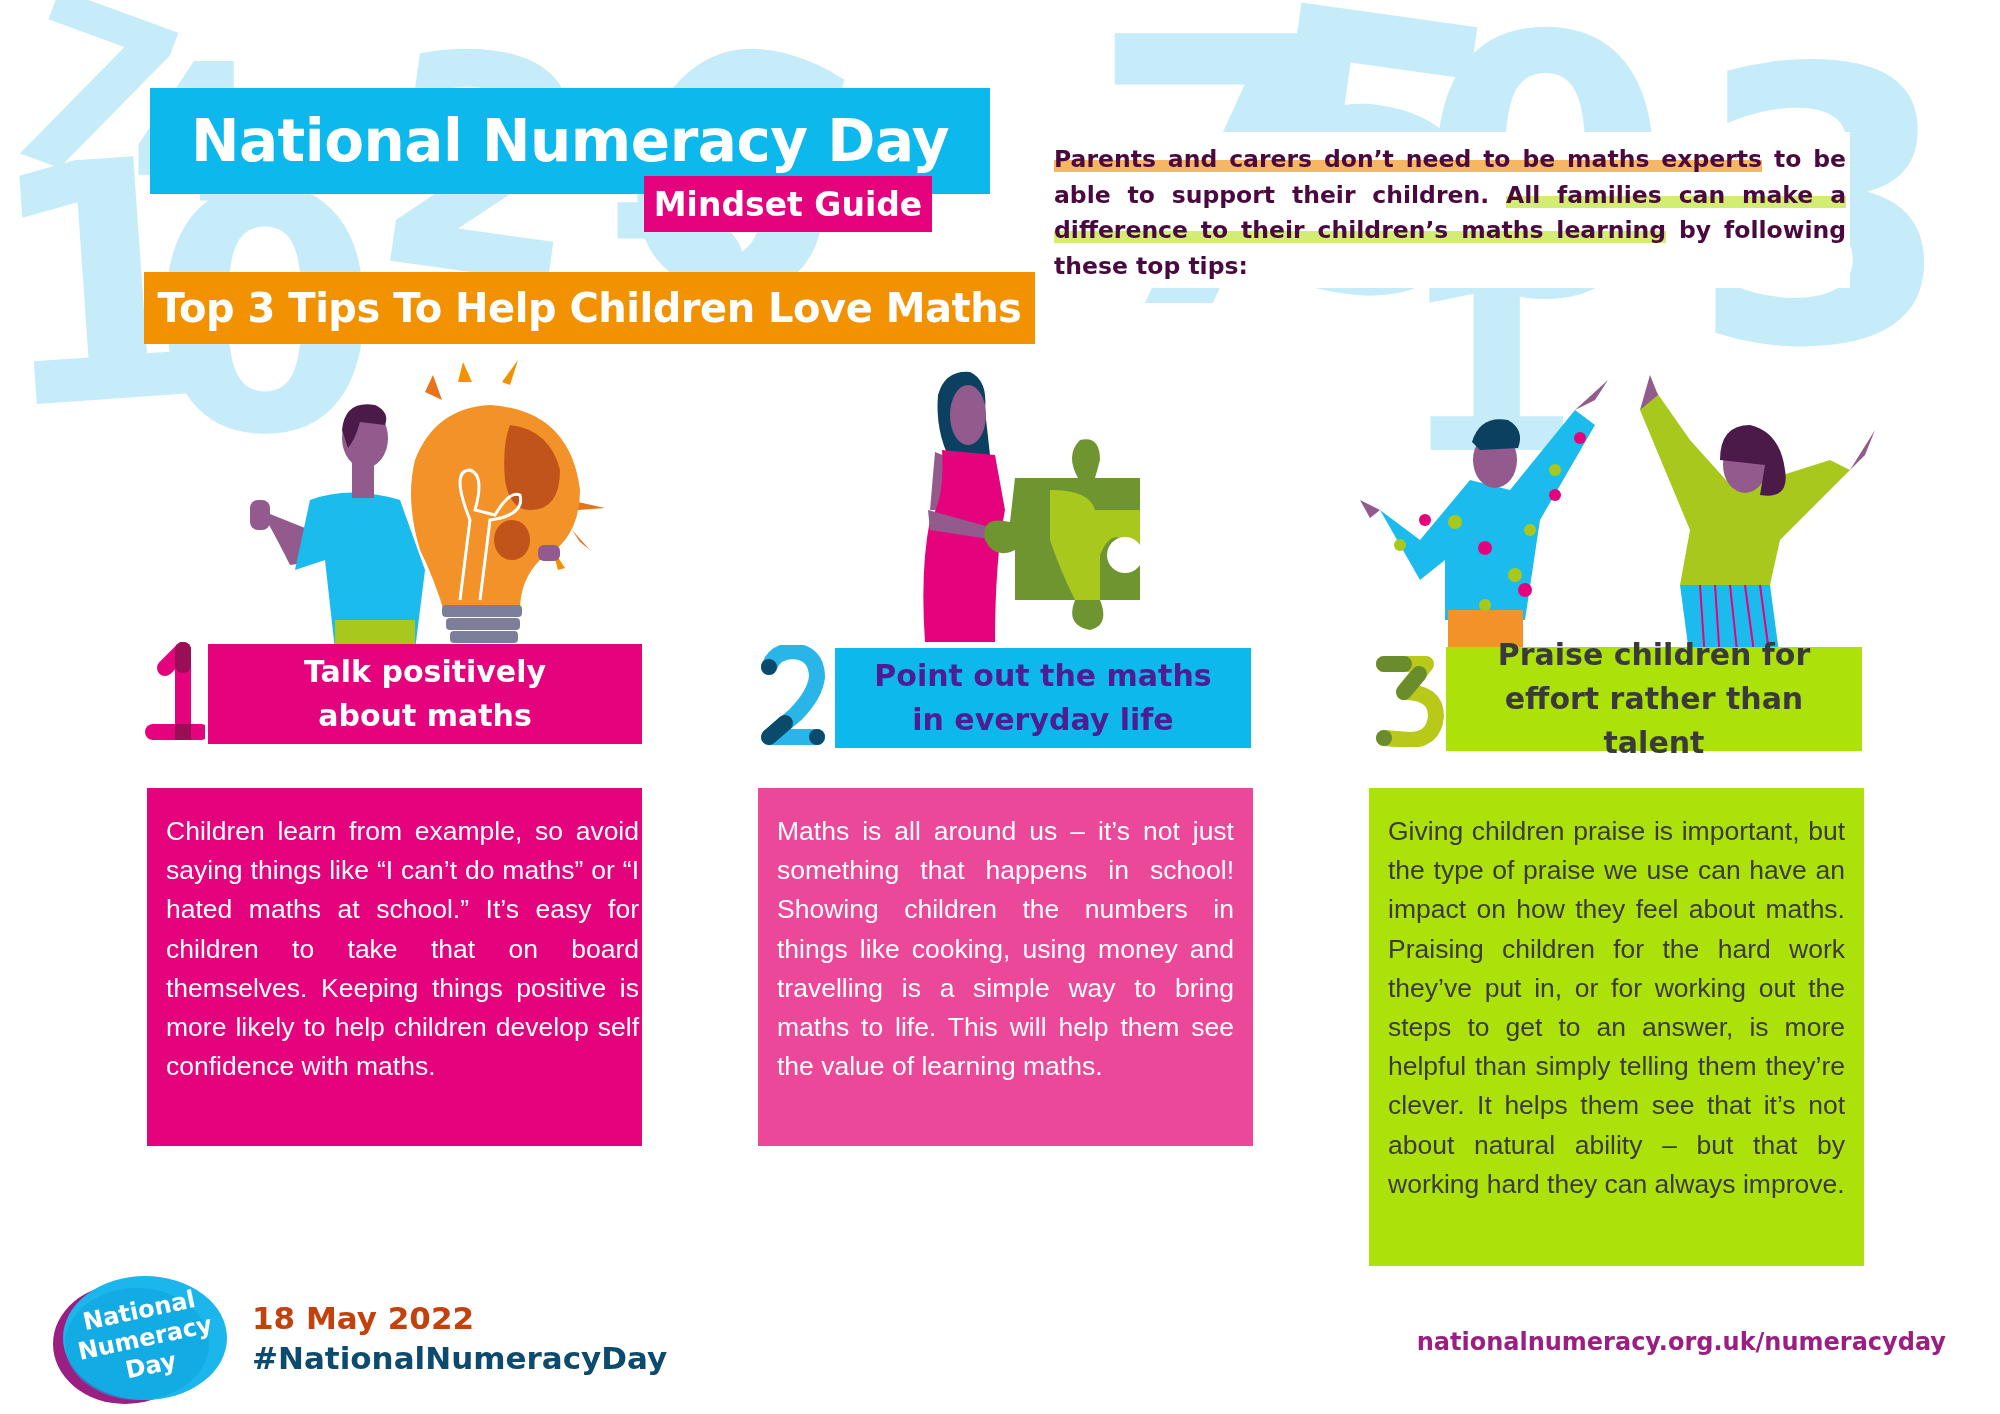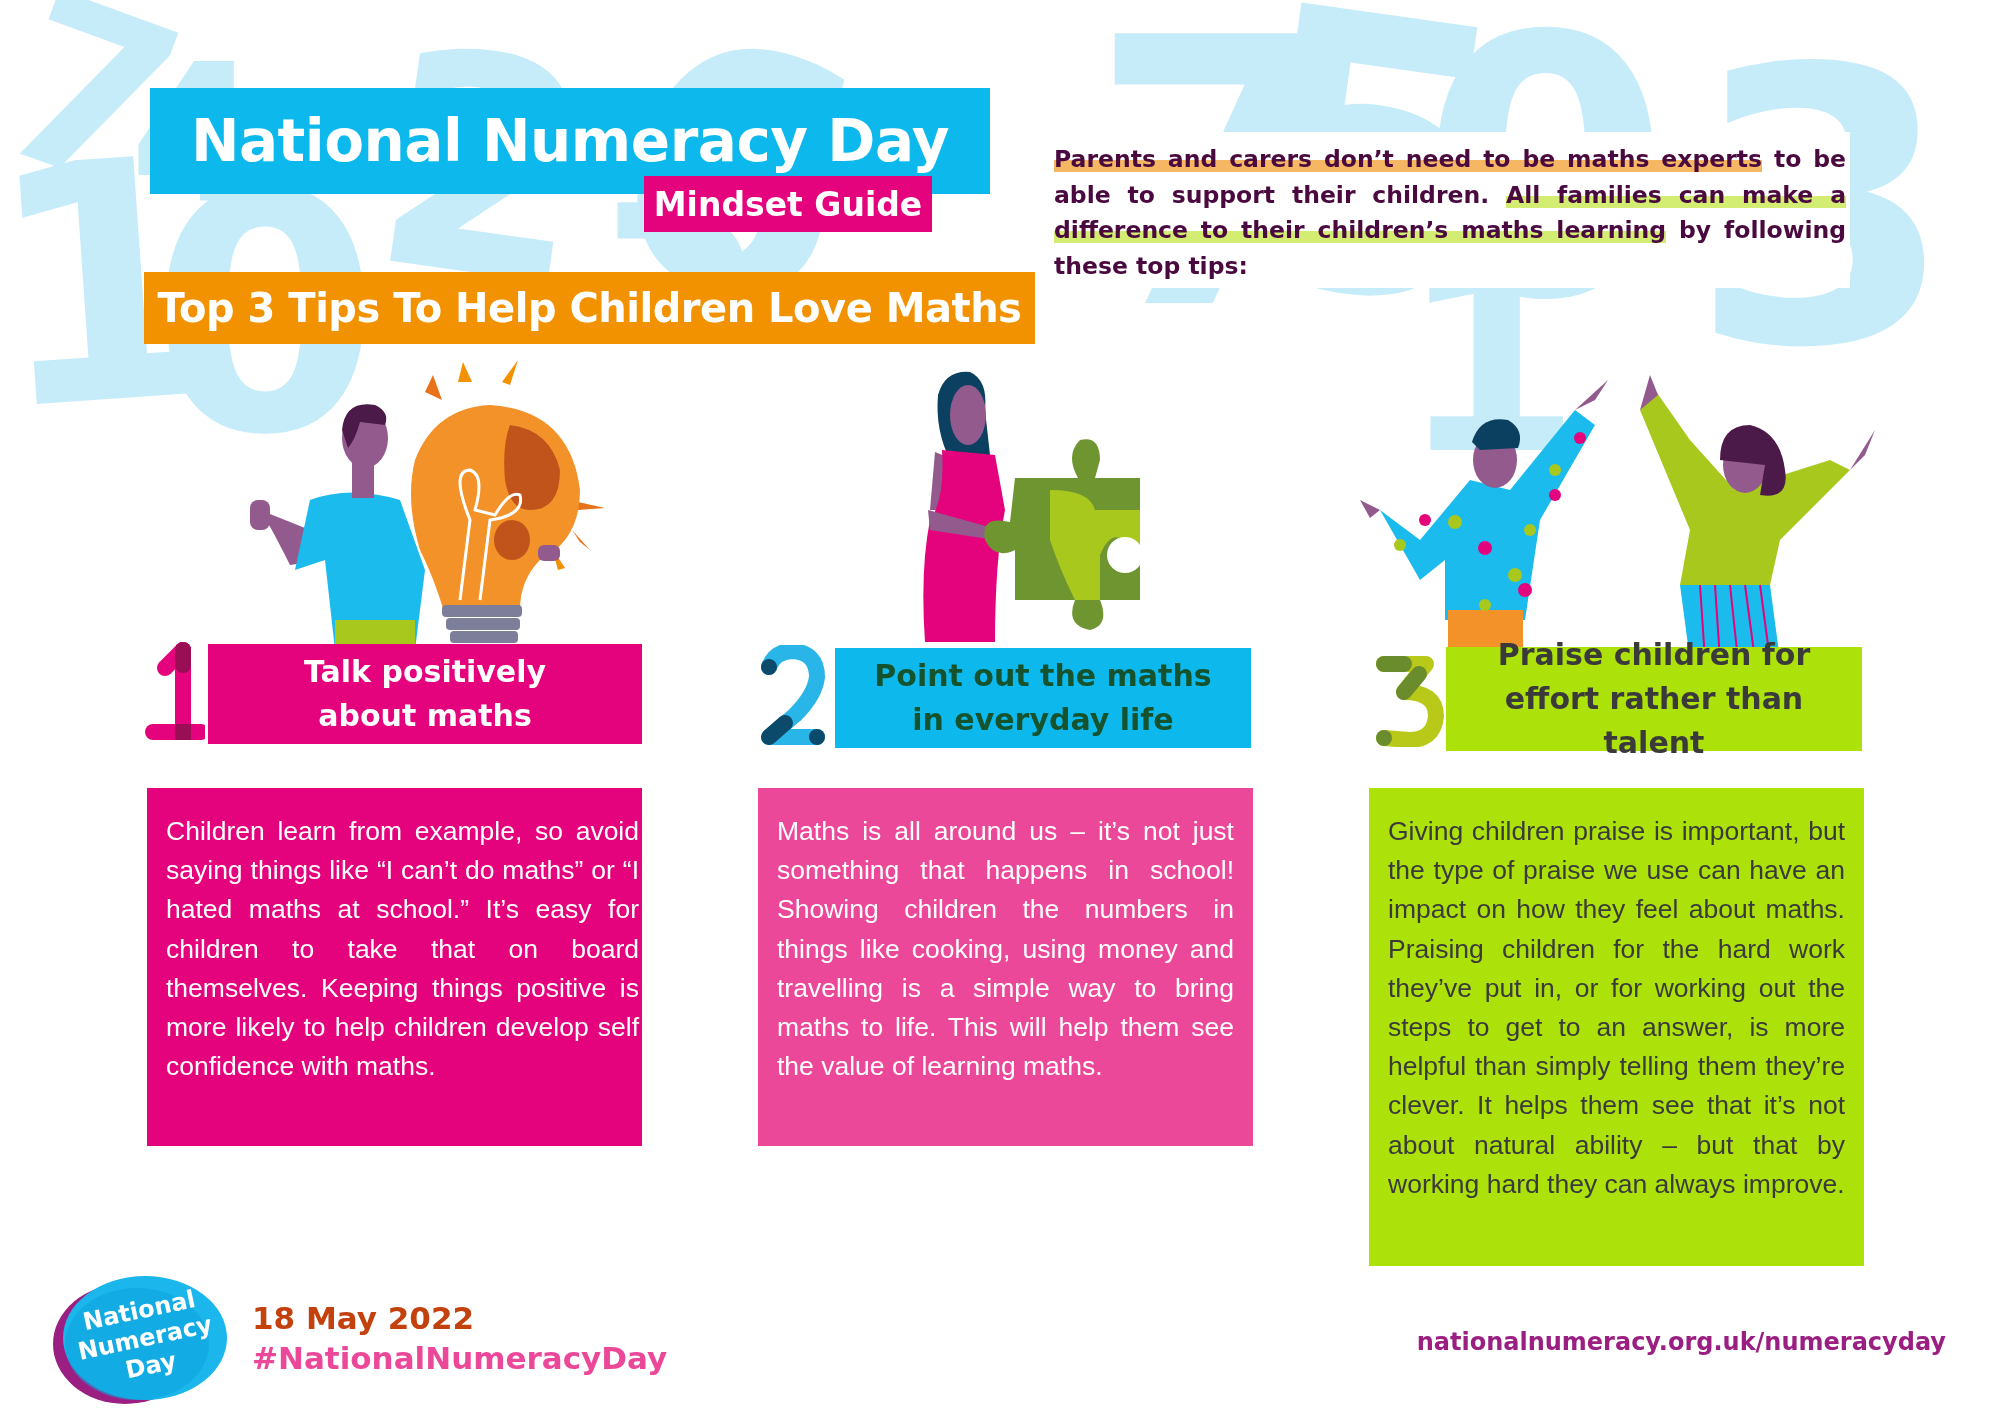--- a/index.html
+++ b/index.html
@@ -46,21 +46,21 @@
   .tip-head {
     position: absolute; font-weight: bold; font-size: 30px; line-height: 44px; text-align: center;
     display: flex; align-items: center; justify-content: center;
   }
   .tip-body {
     position: absolute; font-family: "Liberation Sans", sans-serif; font-size: 26.5px; line-height: 39.2px;
     text-align: justify; box-sizing: border-box;
   }
   .numeral { position: absolute; }
   .footer-date { left: 252px; top: 1300px; color: #c2410c; font-weight: bold; font-size: 31px; }
-  .footer-tag { left: 252px; top: 1340px; color: #ec4899; font-weight: bold; font-size: 31px; }
+  .footer-tag { left: 252px; top: 1340px; color: #0c4a6e; font-weight: bold; font-size: 31px; }
   .footer-url { right: 54px; top: 1328px; color: #9b1f82; font-weight: bold; font-size: 24px; }
 </style>
 </head>
 <body>
 
 <div>
   <div class="bg-num" style="left:10px;top:-20px;font-size:230px;transform:rotate(20deg);">7</div>
   <div class="bg-num" style="left:130px;top:40px;font-size:190px;">4</div>
   <div class="bg-num" style="left:-10px;top:120px;font-size:330px;transform:rotate(-4deg);">1</div>
   <div class="bg-num" style="left:150px;top:150px;font-size:330px;">0</div>
@@ -170,21 +170,21 @@
 </svg>
 <div class="tip-head" style="left:208px;top:644px;width:434px;height:100px;background:#e4037d;color:#fff;padding:16px 70px;box-sizing:border-box;">Talk positively about maths</div>
 <div class="tip-body" style="left:147px;top:788px;width:495px;height:358px;background:#e4037d;color:#fff;padding:24px 3px 20px 19px;">Children learn from example, so avoid saying things like “I can’t do maths” or “I hated maths at school.” It’s easy for children to take that on board themselves. Keeping things positive is more likely to help children develop self confidence with maths.</div>
 
 <svg class="numeral abs" style="left:755px;top:645px;" width="75" height="102" viewBox="0 0 75 102">
   <path d="M14,22 Q20,6 38,6 Q62,8 62,32 Q60,50 40,70 L14,92 L62,92" stroke="#29b5e8" stroke-width="16" fill="none" stroke-linecap="round" stroke-linejoin="round"></path>
   <circle cx="14" cy="22" r="8" fill="#0b4a6b"></circle>
   <circle cx="62" cy="92" r="8" fill="#0b4a6b"></circle>
   <line x1="14" y1="92" x2="30" y2="78" stroke="#0b4a6b" stroke-width="16" stroke-linecap="round"></line>
 </svg>
-<div class="tip-head" style="left:835px;top:648px;width:416px;height:100px;background:#0db9ec;color:#14532d;padding:0 20px;box-sizing:border-box;">Point out the maths in everyday life</div>
+<div class="tip-head" style="left:835px;top:648px;width:416px;height:100px;background:#0db9ec;color:#4c1d95;padding:0 20px;box-sizing:border-box;">Point out the maths in everyday life</div>
 <div class="tip-body" style="left:758px;top:788px;width:495px;height:358px;background:#ec4899;color:#fff;padding:24px 19px 20px 19px;">Maths is all around us – it’s not just something that happens in school! Showing children the numbers in things like cooking, using money and travelling is a simple way to bring maths to life. This will help them see the value of learning maths.</div>
 
 <svg class="numeral abs" style="left:1374px;top:652px;" width="70" height="95" viewBox="0 0 70 95">
   <path d="M10,12 L52,12 L30,40 Q62,40 62,64 Q60,88 35,88 L10,86" stroke="#b9c91a" stroke-width="16" fill="none" stroke-linecap="round" stroke-linejoin="round"></path>
   <line x1="10" y1="12" x2="30" y2="12" stroke="#6b8c2d" stroke-width="16" stroke-linecap="round"></line>
   <line x1="30" y1="40" x2="45" y2="22" stroke="#6b8c2d" stroke-width="16" stroke-linecap="round"></line>
   <circle cx="10" cy="86" r="8" fill="#6b8c2d"></circle>
 </svg>
 <div class="tip-head" style="left:1446px;top:647px;width:416px;height:104px;background:#ace20a;color:#3a3a3a;padding:8px 12px;box-sizing:border-box;">Praise children for effort rather than talent</div>
 <div class="tip-body" style="left:1369px;top:788px;width:495px;height:478px;background:#ace20a;color:#3a3a3a;padding:24px 19px 20px 19px;">Giving children praise is important, but the type of praise we use can have an impact on how they feel about maths. Praising children for the hard work they’ve put in, or for working out the steps to get to an answer, is more helpful than simply telling them they’re clever. It helps them see that it’s not about natural ability – but that by working hard they can always improve.</div>

